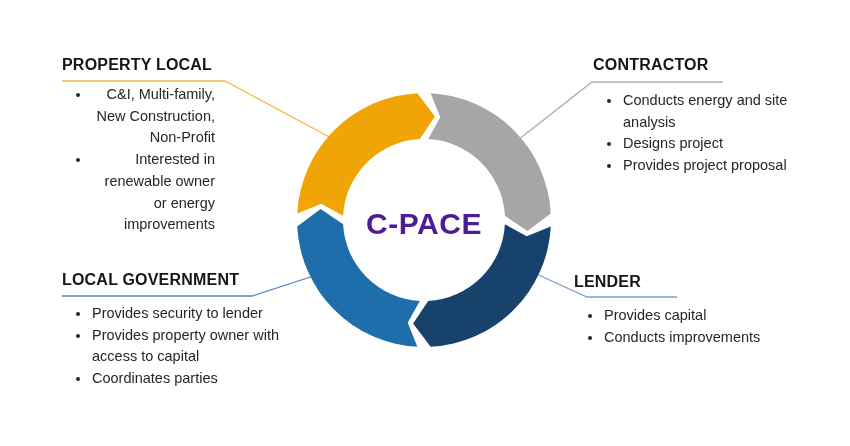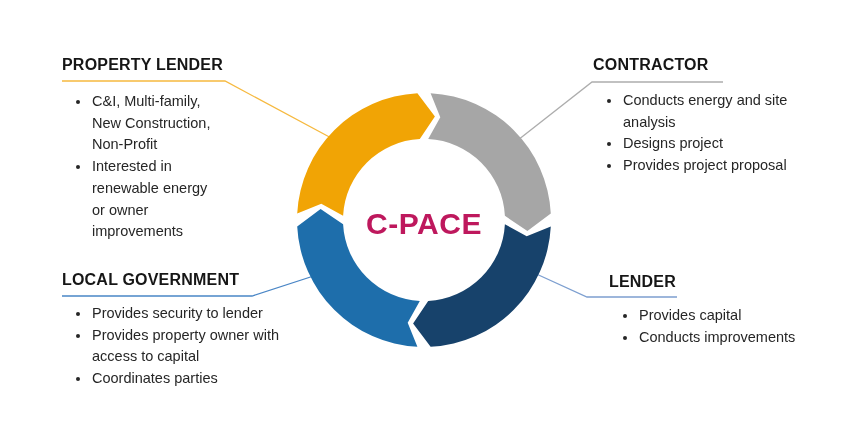--- a/index.html
+++ b/index.html
@@ -16,31 +16,31 @@
     margin:0; font-size:16px; font-weight:bold; color:#161616;
     letter-spacing:0.2px; line-height:20px; white-space:nowrap;
   }
   .group ul {
     margin:0; padding:0 0 0 29px; list-style:disc outside;
     font-size:14.5px; line-height:21.7px; color:#262626;
   }
   .group li { padding-left:1px; }
 
   #po-group  { left:62px;  top:55px;  }
-  #po-group ul { margin-top:16px;  width:124px; }
+  #po-group ul { margin-top:9px;  width:124px;text-align:right; }
   #ct-group  { left:593px; top:55px;  }
   #ct-group ul { margin-top:15px; width:205px; }
   #lg-group  { left:62px;  top:270px; }
   #lg-group ul { margin-top:13px; width:225px; }
-  #ln-group  { left:609px; top:272px; }
+  #ln-group  { left:574px; top:272px; }
   #ln-group ul { margin-top:13px; width:210px; }
 
   #center-label {
     position:absolute; left:424px; top:224px; transform:translate(-50%,-50%);
-    font-size:30px; font-weight:bold; letter-spacing:0.5px; color:#be185d;
+    font-size:30px; font-weight:bold; letter-spacing:0.5px; color:#4c1d95;
     white-space:nowrap;
   }
 </style>
 </head>
 <body>
 
 <div id="canvas">
 
   <svg id="ring-svg" viewBox="0 0 850 446" aria-hidden="true">
 
@@ -51,24 +51,24 @@
 
     <path d="M297.2,213.4 A127,127 0 0 1 417.4,93.2 L434.9,116.6 L419.8,139.1 A81,81 0 0 0 343.1,215.8 L321.3,203.7 Z" fill="#F1A405"></path>
     <path d="M430.6,93.2 A127,127 0 0 1 550.8,213.4 L527.4,230.9 L504.9,215.8 A81,81 0 0 0 428.2,139.1 L440.3,117.3 Z" fill="#A6A6A6"></path>
     <path d="M550.8,226.6 A127,127 0 0 1 430.6,346.8 L413.1,323.4 L428.2,300.9 A81,81 0 0 0 504.9,224.2 L526.7,236.3 Z" fill="#17426B"></path>
     <path d="M417.4,346.8 A127,127 0 0 1 297.2,226.6 L320.6,209.1 L343.1,224.2 A81,81 0 0 0 419.8,300.9 L407.7,322.7 Z" fill="#1E6EAB"></path>
   </svg>
 
   <div id="center-label">C-PACE</div>
 
   <div class="group" id="po-group">
-    <h2>PROPERTY LENDER</h2>
+    <h2>PROPERTY LOCAL</h2>
     <ul>
       <li>C&amp;I, Multi-family, New Construction, Non-Profit</li>
-      <li>Interested in renewable energy or owner improvements</li>
+      <li>Interested in renewable owner or energy improvements</li>
     </ul>
   </div>
 
   <div class="group" id="lg-group">
     <h2>LOCAL GOVERNMENT</h2>
     <ul>
       <li>Provides security to lender</li>
       <li>Provides property owner with access to capital</li>
       <li>Coordinates parties</li>
     </ul>

